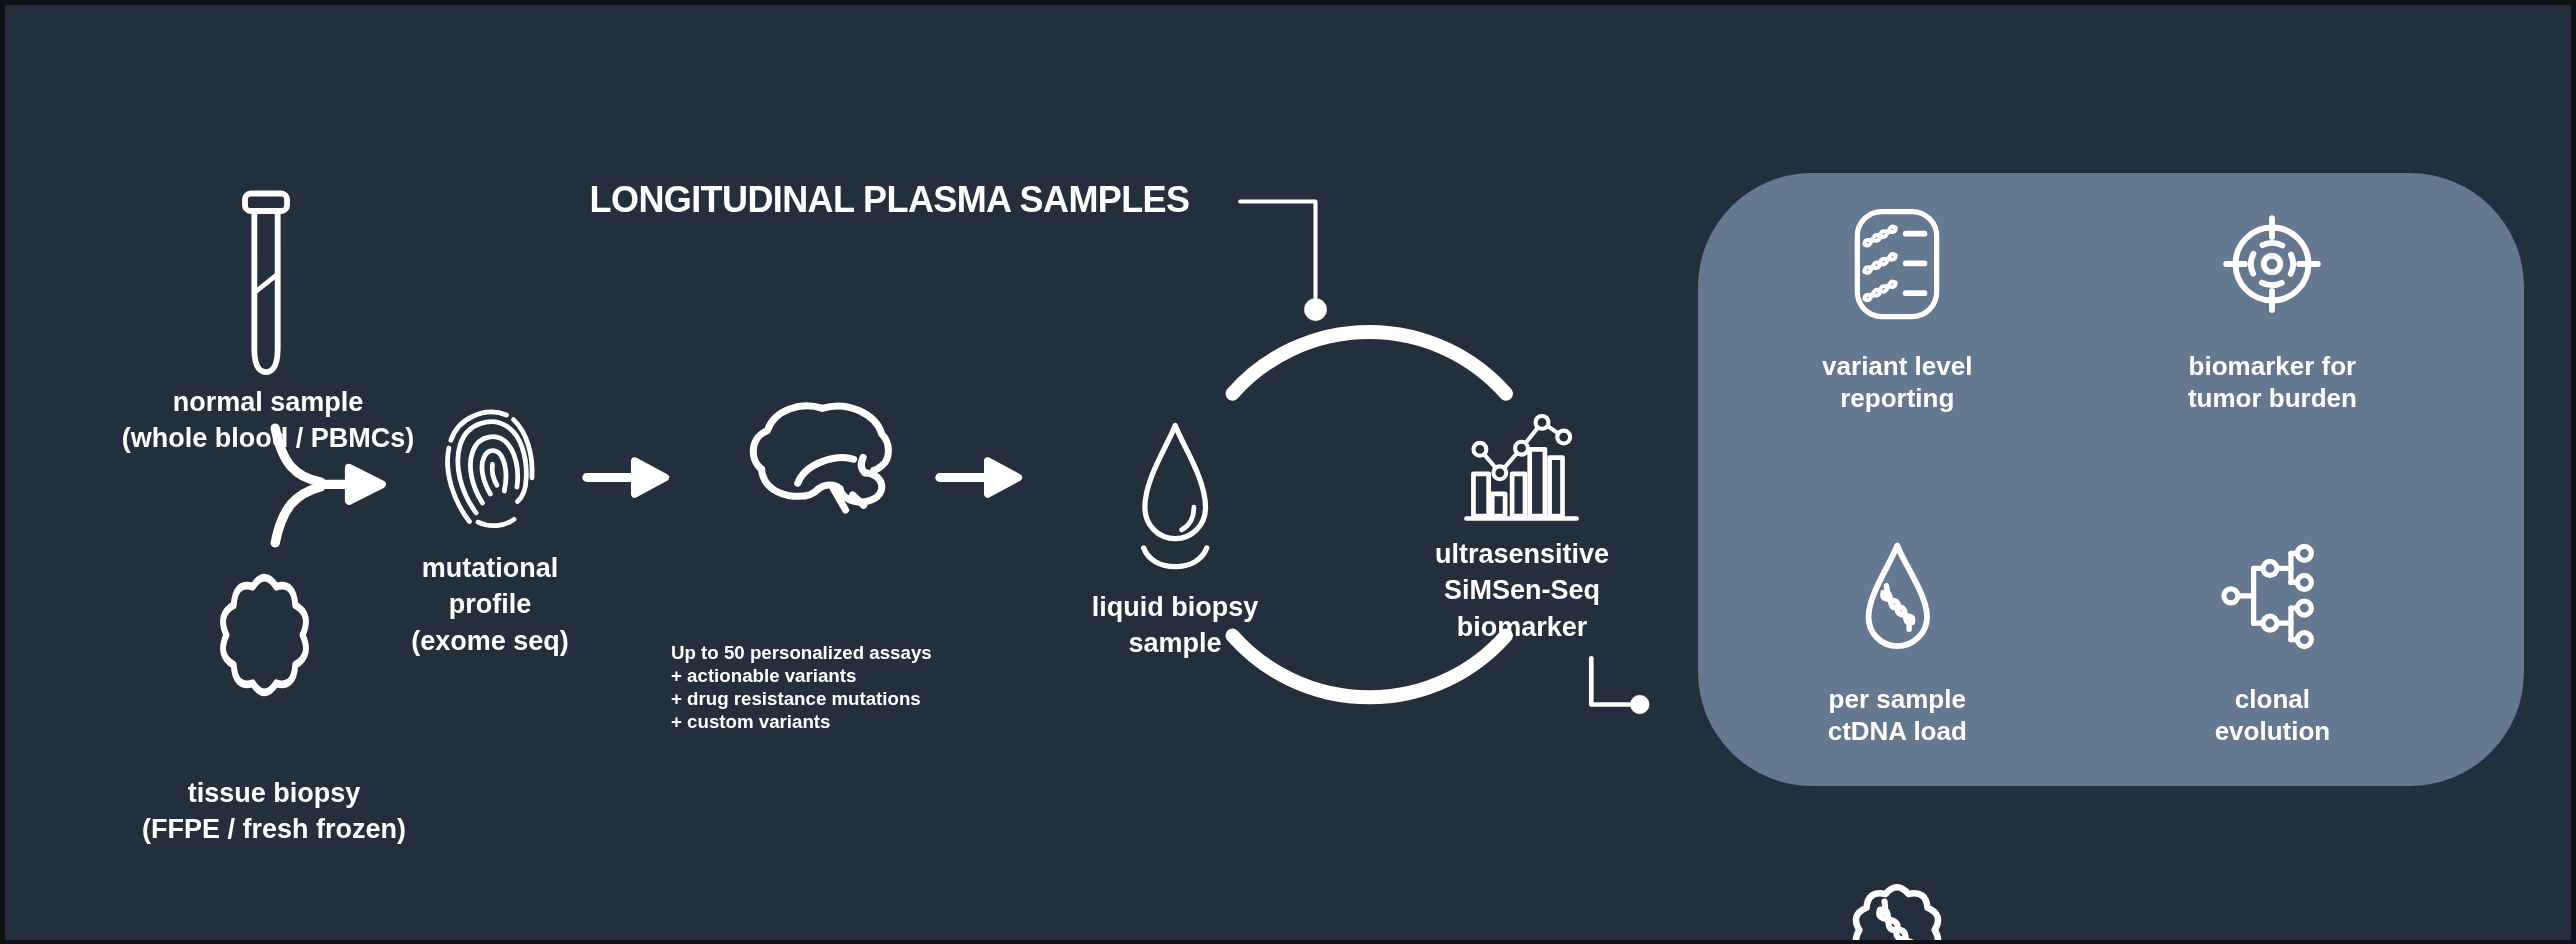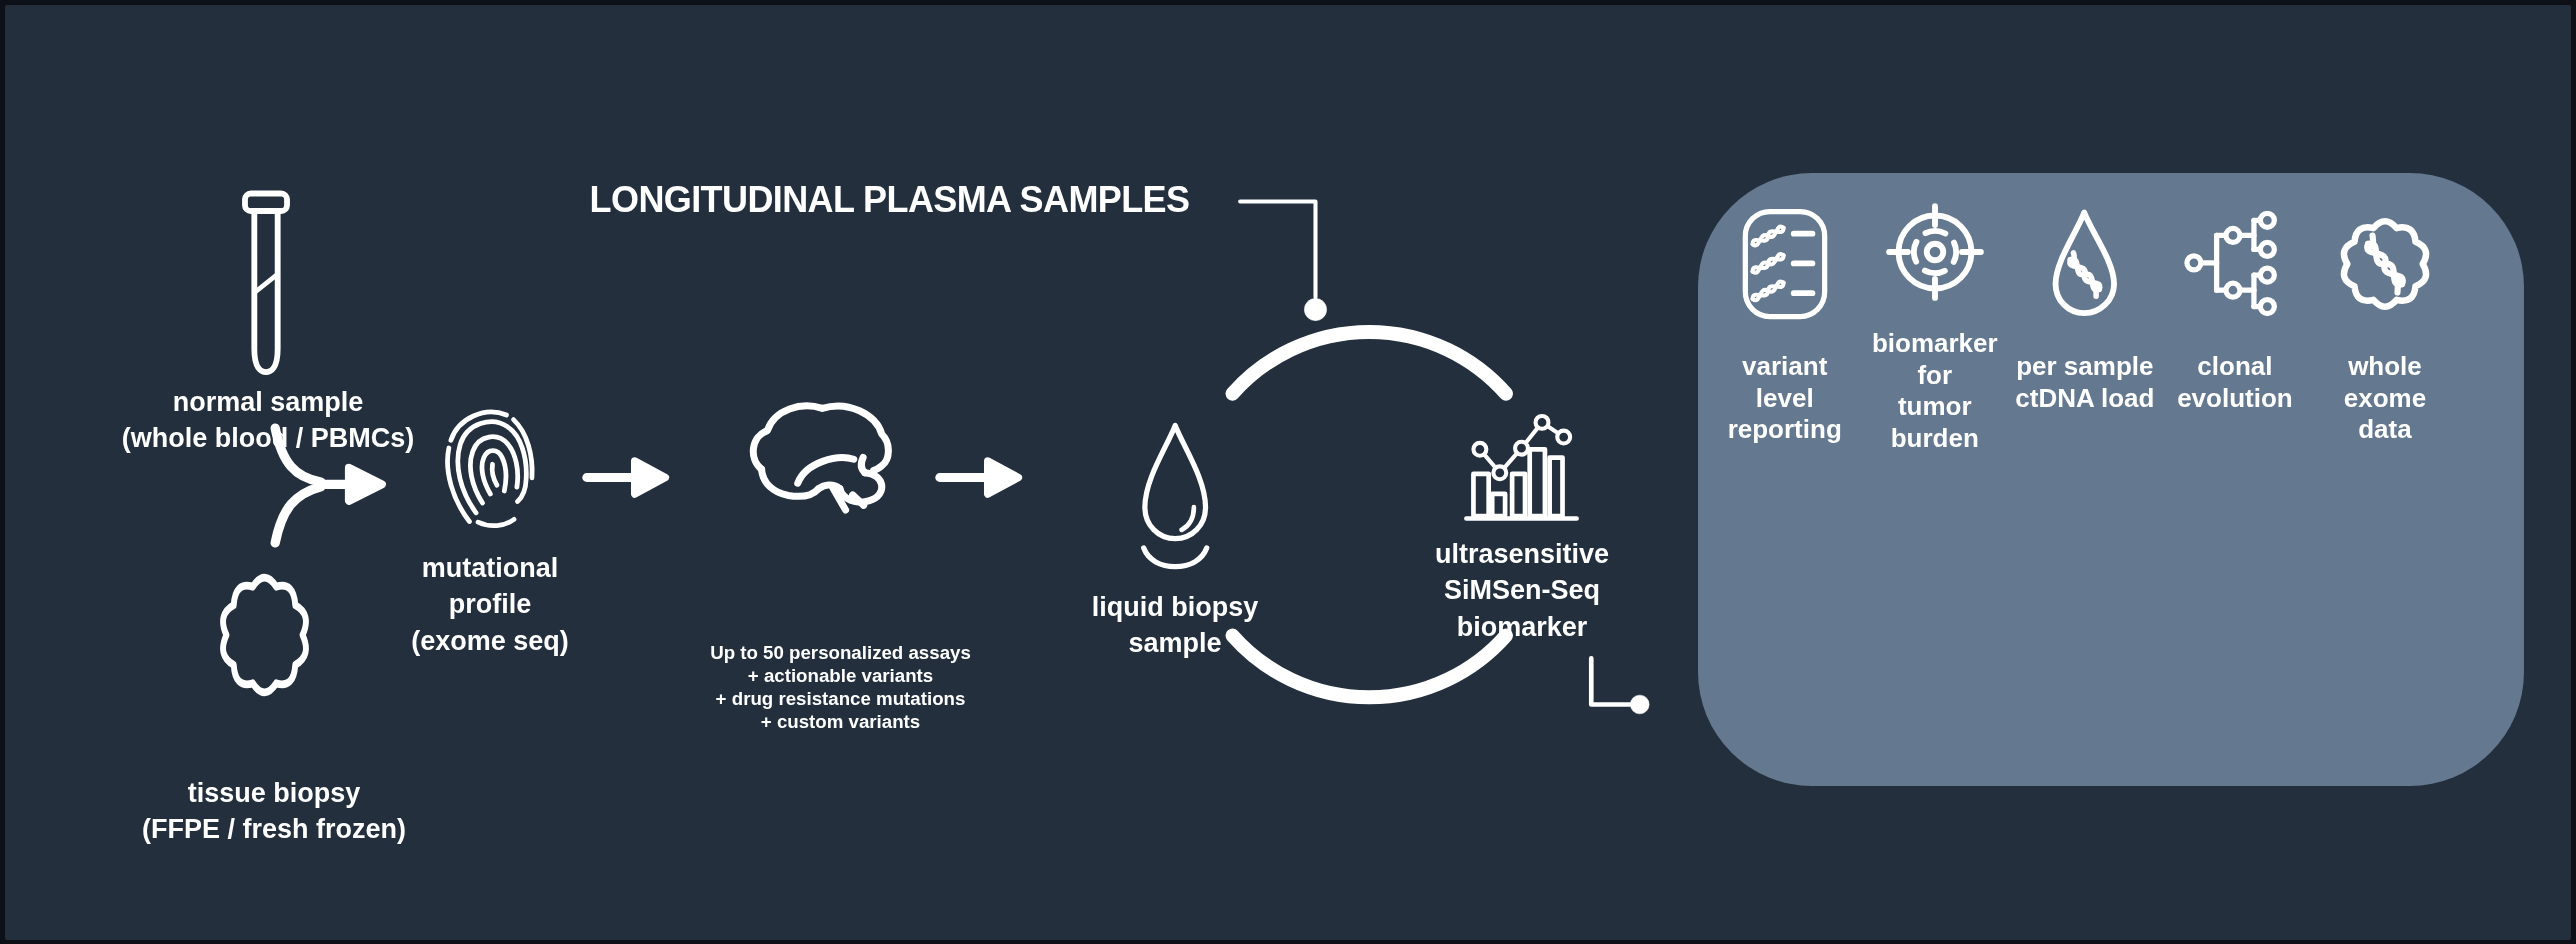--- a/index.html
+++ b/index.html
@@ -15,33 +15,33 @@
   svg{display:block;overflow:visible;}
   svg .st{fill:none;stroke:var(--fg);stroke-linecap:round;stroke-linejoin:round;}
   svg .fill{fill:var(--fg);stroke:var(--fg);stroke-linejoin:round;}
   .lbl{
     position:absolute;color:var(--fg);font-weight:700;font-size:27px;line-height:1.35;
     text-align:center;white-space:pre-line;letter-spacing:0px;
   }
   .lbl-lg{font-size:28px;line-height:1.27;}
   .details{
     position:absolute;color:var(--fg);font-weight:600;font-size:18.7px;line-height:1.23;
-    text-align:center;white-space:pre-line;
+    text-align:left;white-space:pre-line;
   }
   .title{
     position:absolute;color:var(--fg);font-weight:700;font-size:36px;letter-spacing:-0.6px;
     text-align:center;white-space:nowrap;
   }
   .panel{
     position:absolute;left:1693px;top:168px;width:826px;height:613px;
     background:var(--panel);border-radius:114px;
   }
   .panel-grid{
     position:absolute;left:11.7px;right:64px;top:29px;bottom:23.4px;
-    display:grid;grid-template-columns:1fr 1fr 1fr 1fr 1fr;grid-template-rows:245px 245px;row-gap:88px;
+    display:grid;grid-template-columns:1fr 1fr;grid-template-rows:245px 245px;row-gap:88px;
   }
   .cell{display:flex;flex-direction:column;align-items:center;justify-content:flex-start;}
   .icon-box{height:123px;display:flex;align-items:center;justify-content:center;}
   .plabel{
     margin-top:26px;color:var(--fg);font-weight:700;font-size:26px;line-height:1.22;
     text-align:center;white-space:pre-line;
   }
 </style>
 </head>
 <body>

